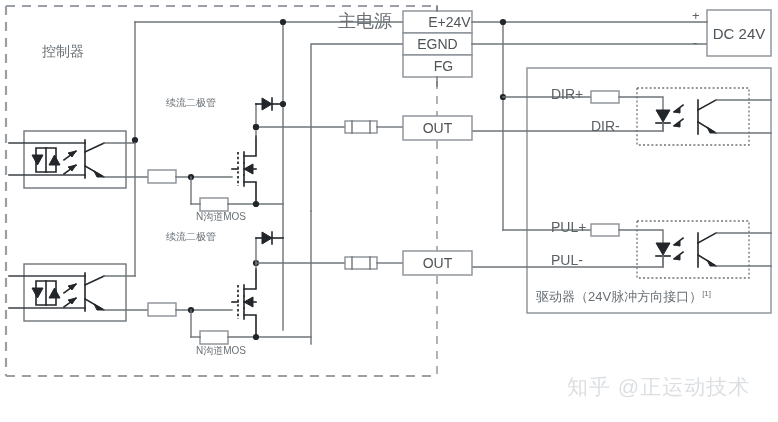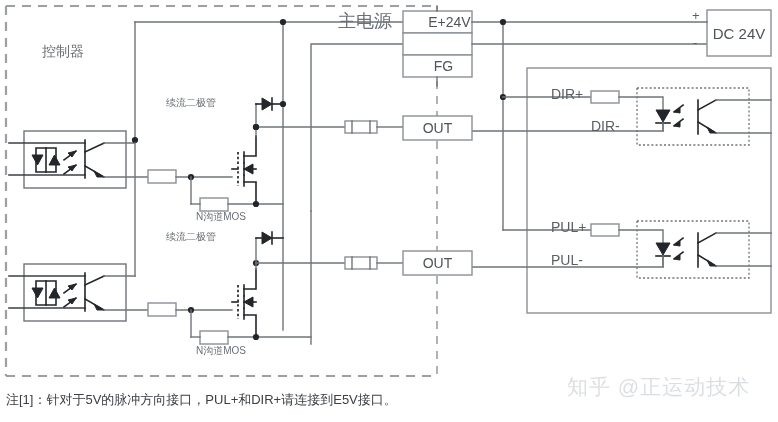--- a/index.html
+++ b/index.html
@@ -342,20 +342,21 @@
 
     <path class="wire" d="M707,22 L707,22"></path>
 
   </svg>
 
   <div class="lbl lbl-cn" style="left:42px; top:44px; font-size:14px;">控制器</div>
 
   <div class="lbl lbl-cn" style="left:338px; top:12px; font-size:18px;">主电源</div>
 
   <div class="termtext" style="left:403px; top:11px; width:69px; height:22px;padding-left:12px;">E+24V</div>
+  <div class="termtext" style="left:403px; top:33px; width:69px; height:22px;">EGND</div>
   <div class="termtext" style="left:403px; top:55px; width:81px; height:22px;">FG</div>
 
   <div class="termtext" style="left:403px; top:116px; width:69px; height:24px;">OUT</div>
   <div class="termtext" style="left:403px; top:251px; width:69px; height:24px;">OUT</div>
 
   <div class="termtext" style="left:707px; top:10px; width:64px; height:46px; font-size:15px;">DC 24V</div>
 
   <div class="lbl lbl-sign" style="left:692px; top:9px;">+</div>
   <div class="lbl lbl-sign" style="left:693px; top:36px;">-</div>
 
@@ -363,18 +364,20 @@
   <div class="lbl lbl-cn" style="left:166px; top:232px;">续流二极管</div>
 
   <div class="lbl lbl-cn" style="left:196px; top:212px;">N沟道MOS</div>
   <div class="lbl lbl-cn" style="left:196px; top:346px;">N沟道MOS</div>
 
   <div class="lbl lbl-pin" style="left:551px; top:87px;">DIR+</div>
   <div class="lbl lbl-pin" style="left:551px; top:119px;margin-left:40px;">DIR-</div>
   <div class="lbl lbl-pin" style="left:551px; top:220px;">PUL+</div>
   <div class="lbl lbl-pin" style="left:551px; top:253px;">PUL-</div>
 
-
-  <div class="lbl lbl-note" style="left:6px; top:393px;">注[1]：针对于5V的脉冲方向接口，PUL+和DIR+请连接到E5V接口。</div>
+  <div class="lbl" style="left:536px; top:290px; font-size:13px; color:#6a7075;">
+    <span>驱动器（24V脉冲方向接口）</span><span class="lbl-sup">[1]</span>
+  </div>
+
 
   <div class="watermark" style="left:567px; top:373px;">知乎 @正运动技术</div>
 
 </div>
 
 </body></html>

